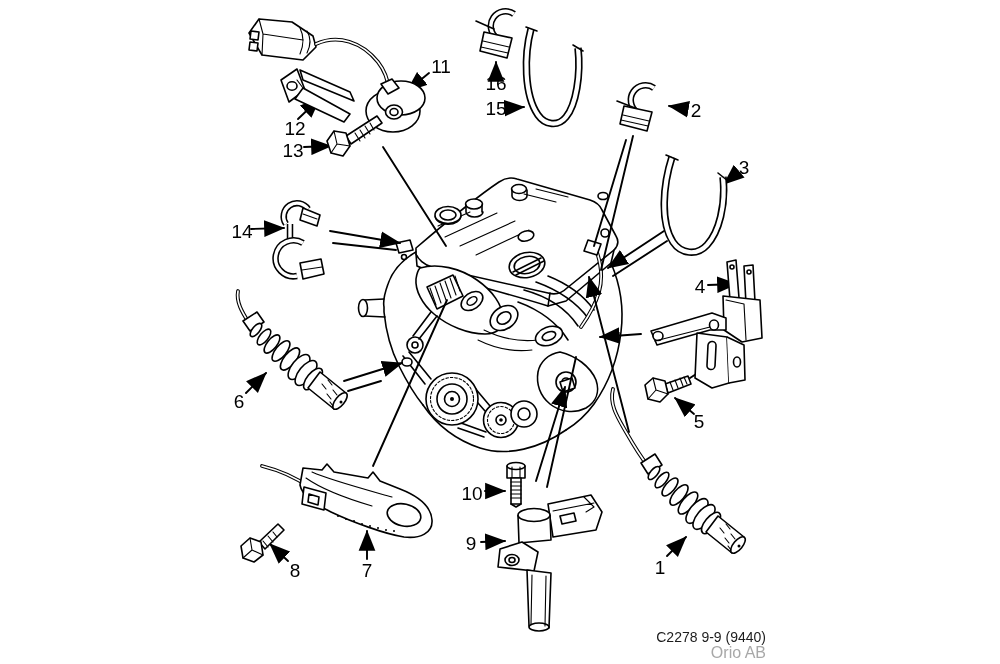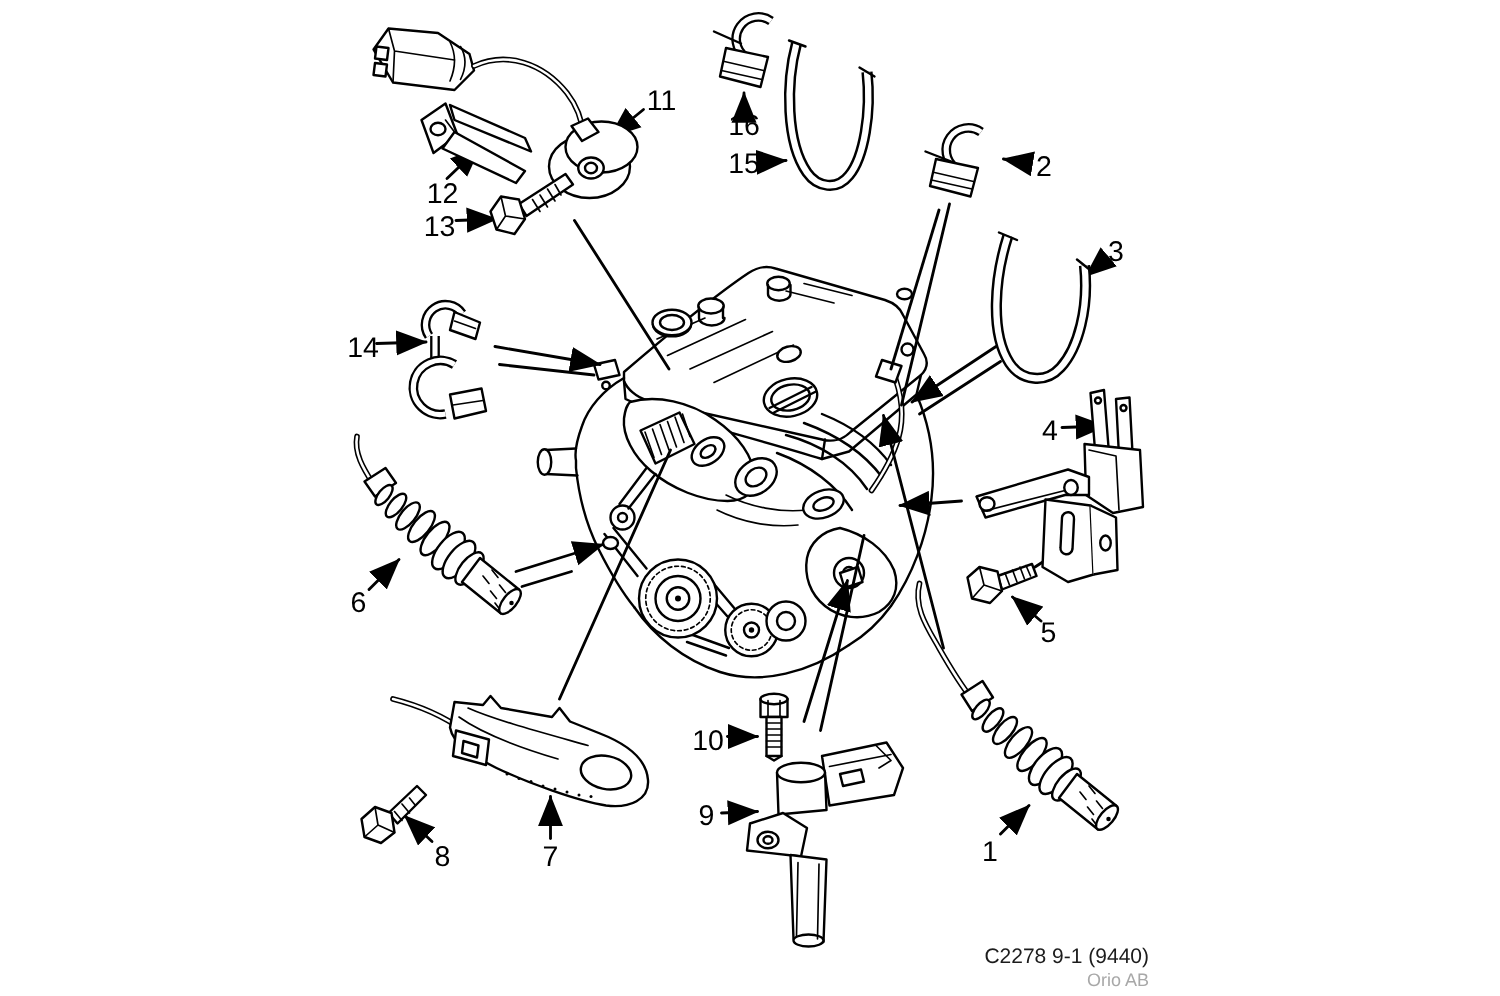--- a/index.html
+++ b/index.html
@@ -13,21 +13,21 @@
   .ld{fill:none;stroke:#000;stroke-width:1.9;stroke-linecap:round;}
   .band-o{fill:none;stroke:#000;stroke-width:7.5;stroke-linecap:butt;}
   .band-i{fill:none;stroke:#fff;stroke-width:4.2;stroke-linecap:butt;}
   .cband-o{fill:none;stroke:#000;stroke-width:6.5;stroke-linecap:butt;}
   .cband-i{fill:none;stroke:#fff;stroke-width:3.4;stroke-linecap:butt;}
   .wire-o{fill:none;stroke:#000;stroke-width:3.8;stroke-linecap:round;}
   .wire-i{fill:none;stroke:#fff;stroke-width:1.7;stroke-linecap:round;}
   .callout{font-size:19px;fill:#000;}
   .caption{position:absolute;left:500px;top:629px;width:266px;text-align:right;line-height:16px;}
   .caption-code{font-size:14px;color:#1c1c1c;}
-  .caption-publisher{font-size:12px;color:#a8a8a8;}
+  .caption-publisher{font-size:16px;color:#a8a8a8;}
 </style>
 </head>
 <body>
 
 <div class="stage">
 <svg width="1000" height="664" viewBox="0 0 1000 664">
   <defs>
     <marker id="arr" viewBox="0 0 10 8" refX="9.5" refY="4" markerWidth="11" markerHeight="9" orient="auto-start-reverse">
       <path d="M0,0 L10,4 L0,8 Z" fill="#000"></path>
     </marker>
@@ -340,16 +340,16 @@
     <text class="callout" x="441" y="73">11</text>
     <text class="callout" x="295" y="135">12</text>
     <text class="callout" x="293" y="157">13</text>
     <text class="callout" x="242" y="238">14</text>
     <text class="callout" x="496" y="115">15</text>
     <text class="callout" x="496" y="90">16</text>
   </g>
 </svg>
 
 <div class="caption">
-  <div class="caption-code">C2278 9-1 (9440)</div>
+  <div class="caption-code">C2278 9-9 (9440)</div>
   <div class="caption-publisher">Orio AB</div>
 </div>
 </div>
 
 </body></html>

